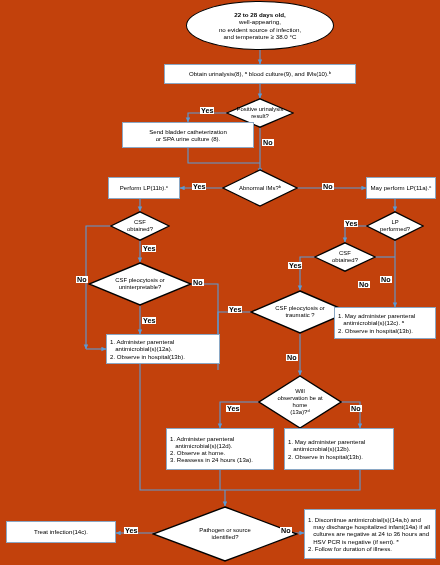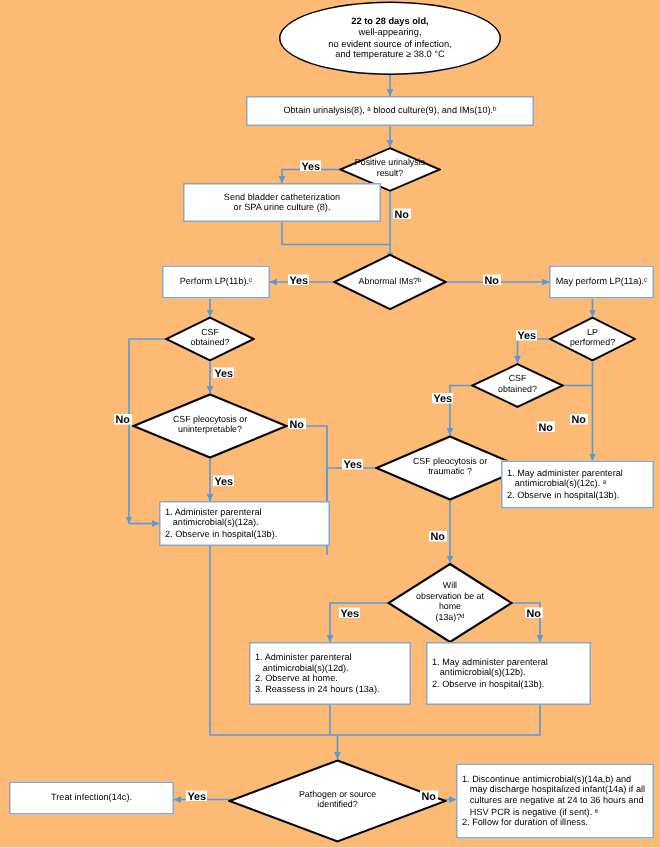--- a/index.html
+++ b/index.html
@@ -4,21 +4,21 @@
 <style>
   html, body {
     margin: 0;
     padding: 0;
     background: #ffffff;
   }
   #page {
     position: relative;
     width: 440px;
     height: 565px;
-    background: #fdba74;
+    background: #c2410c;
     font-family: "Liberation Sans", sans-serif;
     overflow: hidden;
   }
   #wires {
     position: absolute;
     left: 0;
     top: 0;
     width: 440px;
     height: 565px;
     pointer-events: none;

